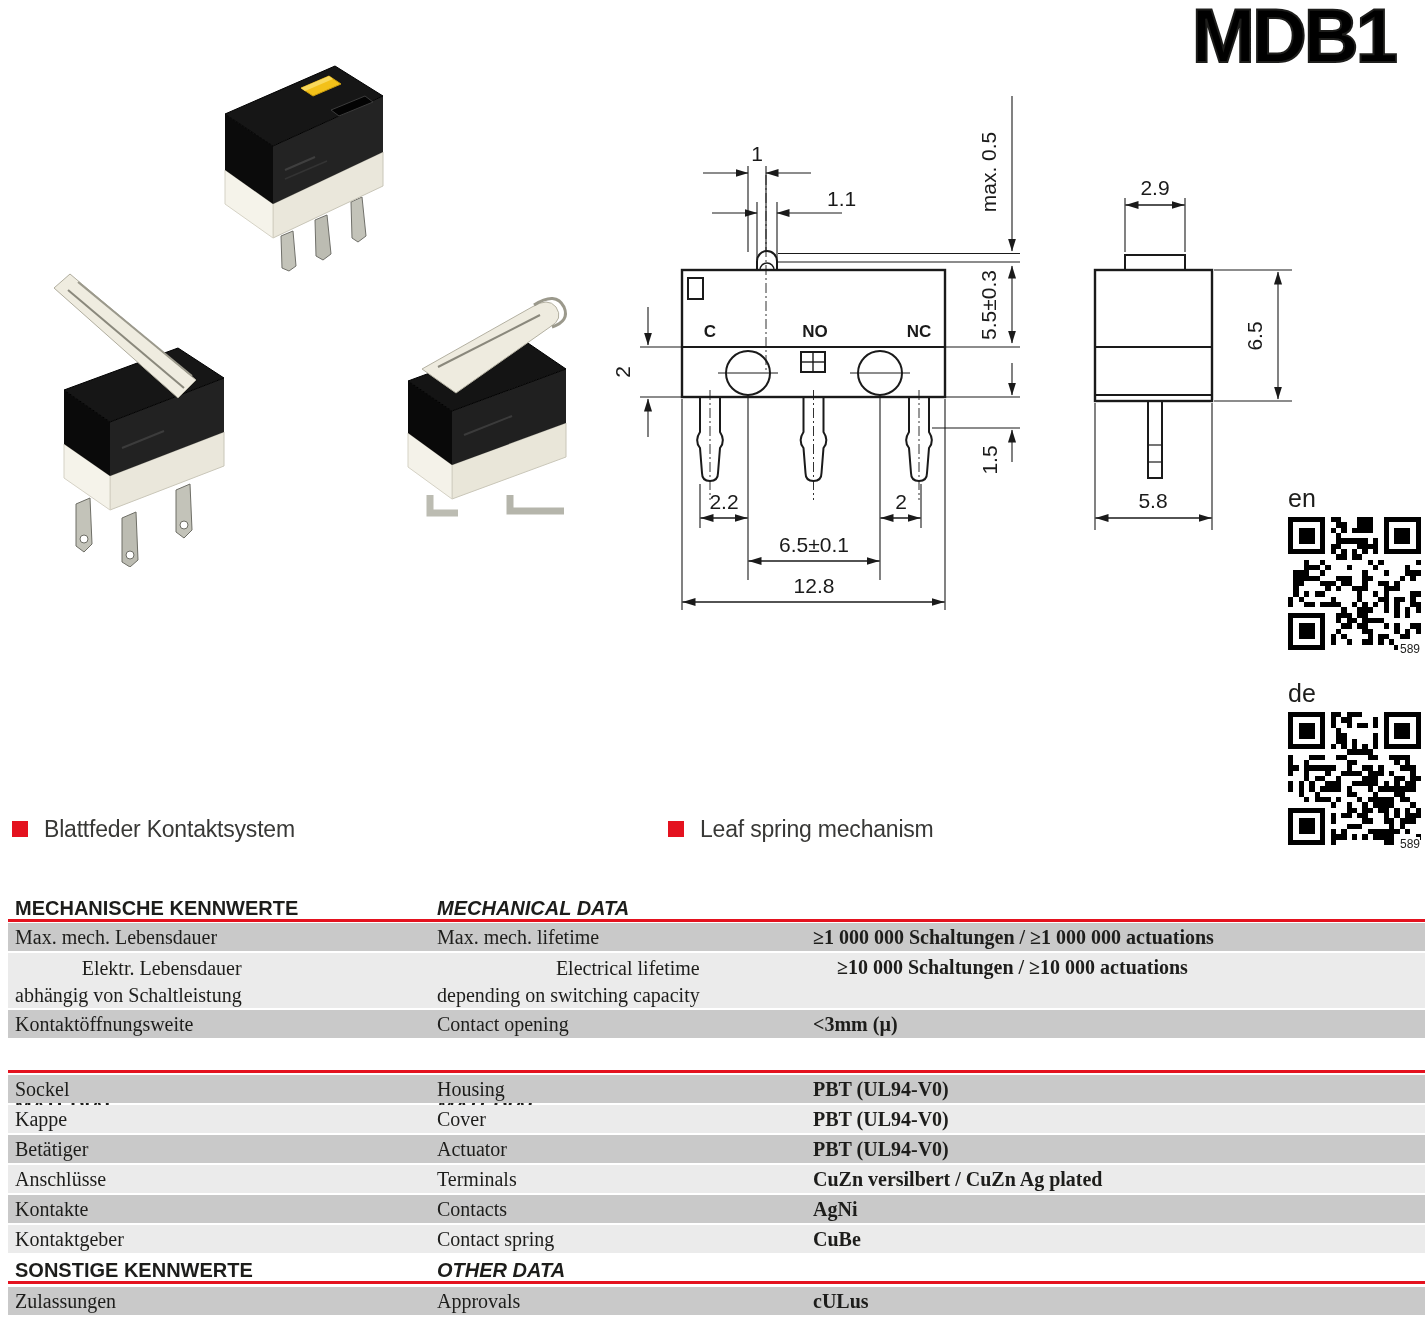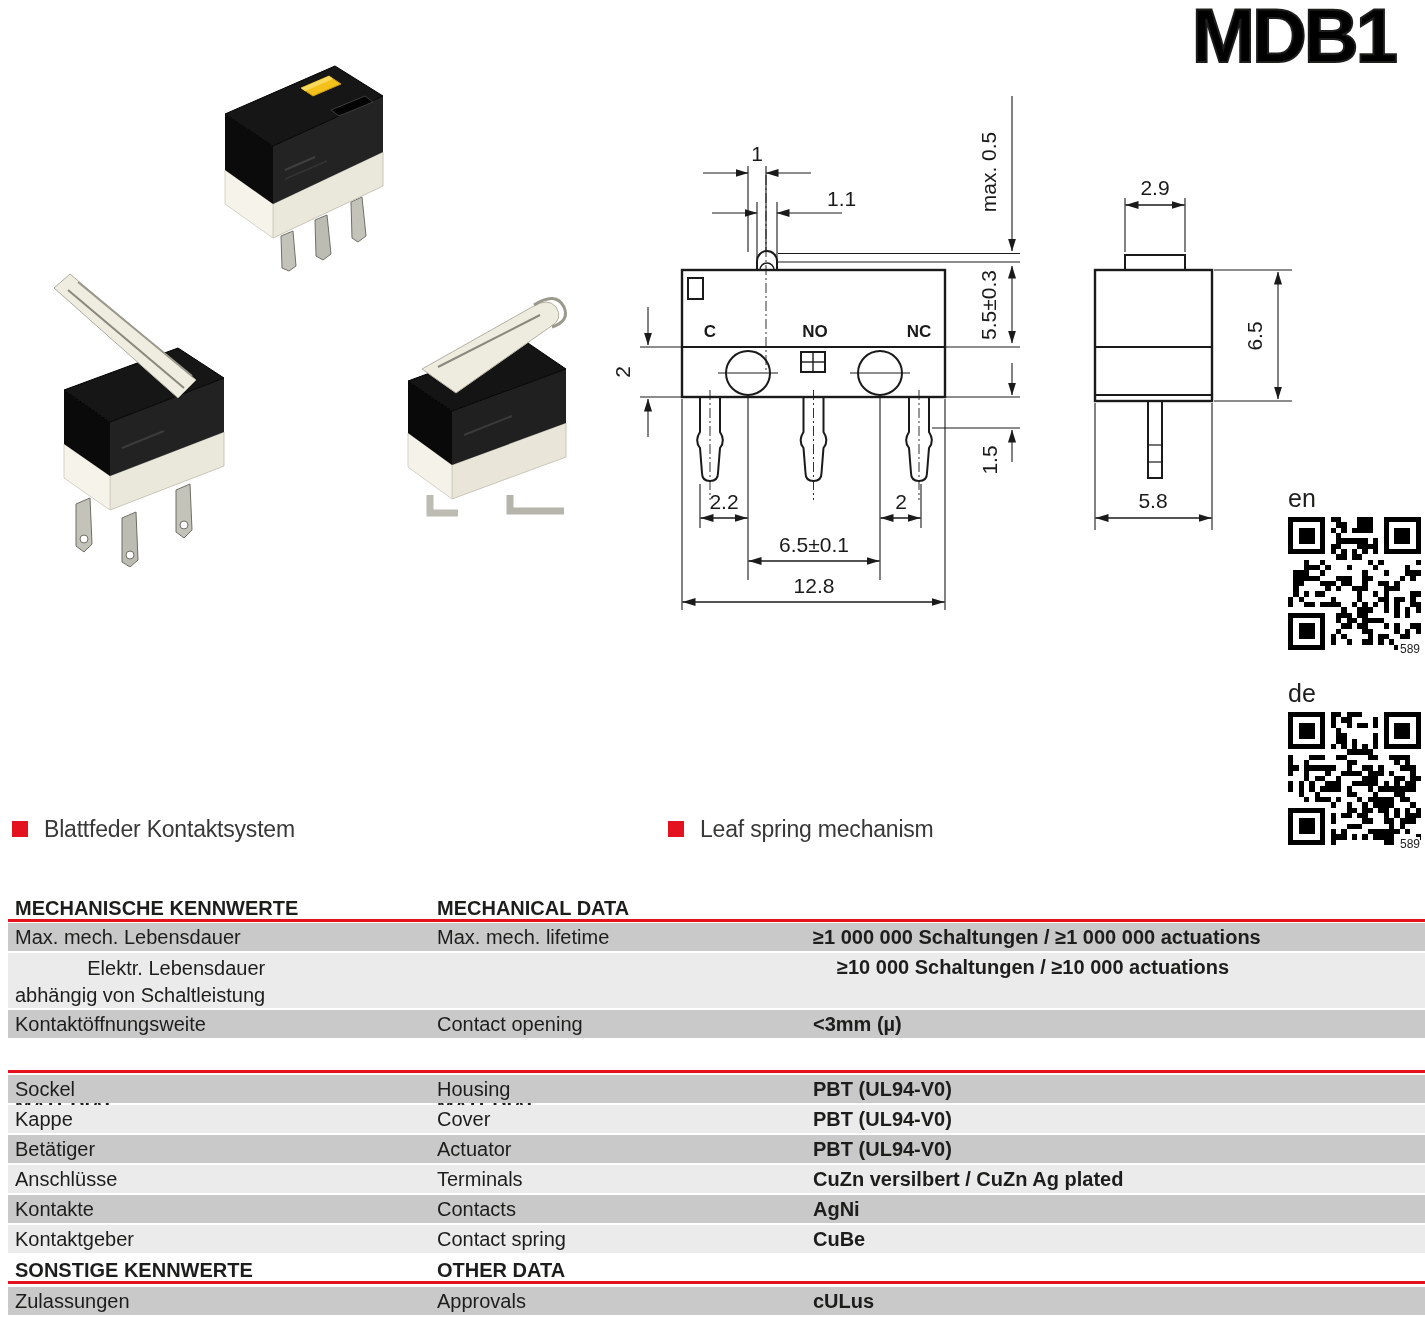--- a/index.html
+++ b/index.html
@@ -19,23 +19,23 @@
 
   
   .feature{position:absolute;top:814px;height:30px;display:flex;align-items:center;}
   .bullet{width:16px;height:16px;flex:0 0 16px;}
   .feature span.txt{margin-left:16px;font-size:23px;color:#383836;letter-spacing:-0.2px;}
 
   
   #spec{position:absolute;left:0;top:0;width:1425px;font-size:20px;}
   .sec-head{position:absolute;left:0;width:1166px;height:22px;line-height:22px;font-weight:bold;}
   .sec-head .c1{position:absolute;left:15px;}
-  .sec-head .c2{position:absolute;left:437px;}
+  .sec-head .c2{position:absolute;left:437px;font-style:italic;}
   .rule{position:absolute;left:8px;width:1417px;height:3px;}
-  .row{position:absolute;left:8px;width:1417px;height:28px;line-height:28px;}
+  .row{position:absolute;left:8px;width:1417px;height:28px;line-height:28px;font-family:Liberation Serif, serif;}
   .row.tall{height:55px;line-height:27px;}
   .row.dark{background:#c9c9c9;}
   .row.light{background:#ebebeb;text-align:right;}
   .row .c1{position:absolute;left:7px;top:0;}
   .row .c2{position:absolute;left:429px;top:0;}
   .row .c3{position:absolute;left:805px;top:0;font-weight:bold;}
   .row.tall .c1,.row.tall .c2{top:2px;}
   .row.tall .c3{top:0;line-height:28px;margin-left:24px;}
 
   svg text{font-family:"Liberation Sans",sans-serif;}
@@ -251,20 +251,24 @@
   <div class="row dark" style="top:923px">
     <span class="c1">Max. mech. Lebensdauer</span>
     <span class="c2">Max. mech. lifetime</span>
     <span class="c3">≥1 000 000 Schaltungen / ≥1 000 000 actuations</span>
   </div>
   <div class="row tall light" style="top:953px">
     <span class="c1">
       <div>Elektr. Lebensdauer</div>
       <div>abhängig von Schaltleistung</div>
     </span>
+    <span class="c2">
+      <div>Electrical lifetime</div>
+      <div>depending on switching capacity</div>
+    </span>
     <span class="c3">≥10 000 Schaltungen / ≥10 000 actuations</span>
   </div>
   <div class="row dark" style="top:1010px">
     <span class="c1">Kontaktöffnungsweite</span>
     <span class="c2">Contact opening</span>
     <span class="c3">&lt;3mm (µ)</span>
   </div>
 
   <div class="sec-head" style="top:1096px">
     <span class="c1">MATERIAL</span>

